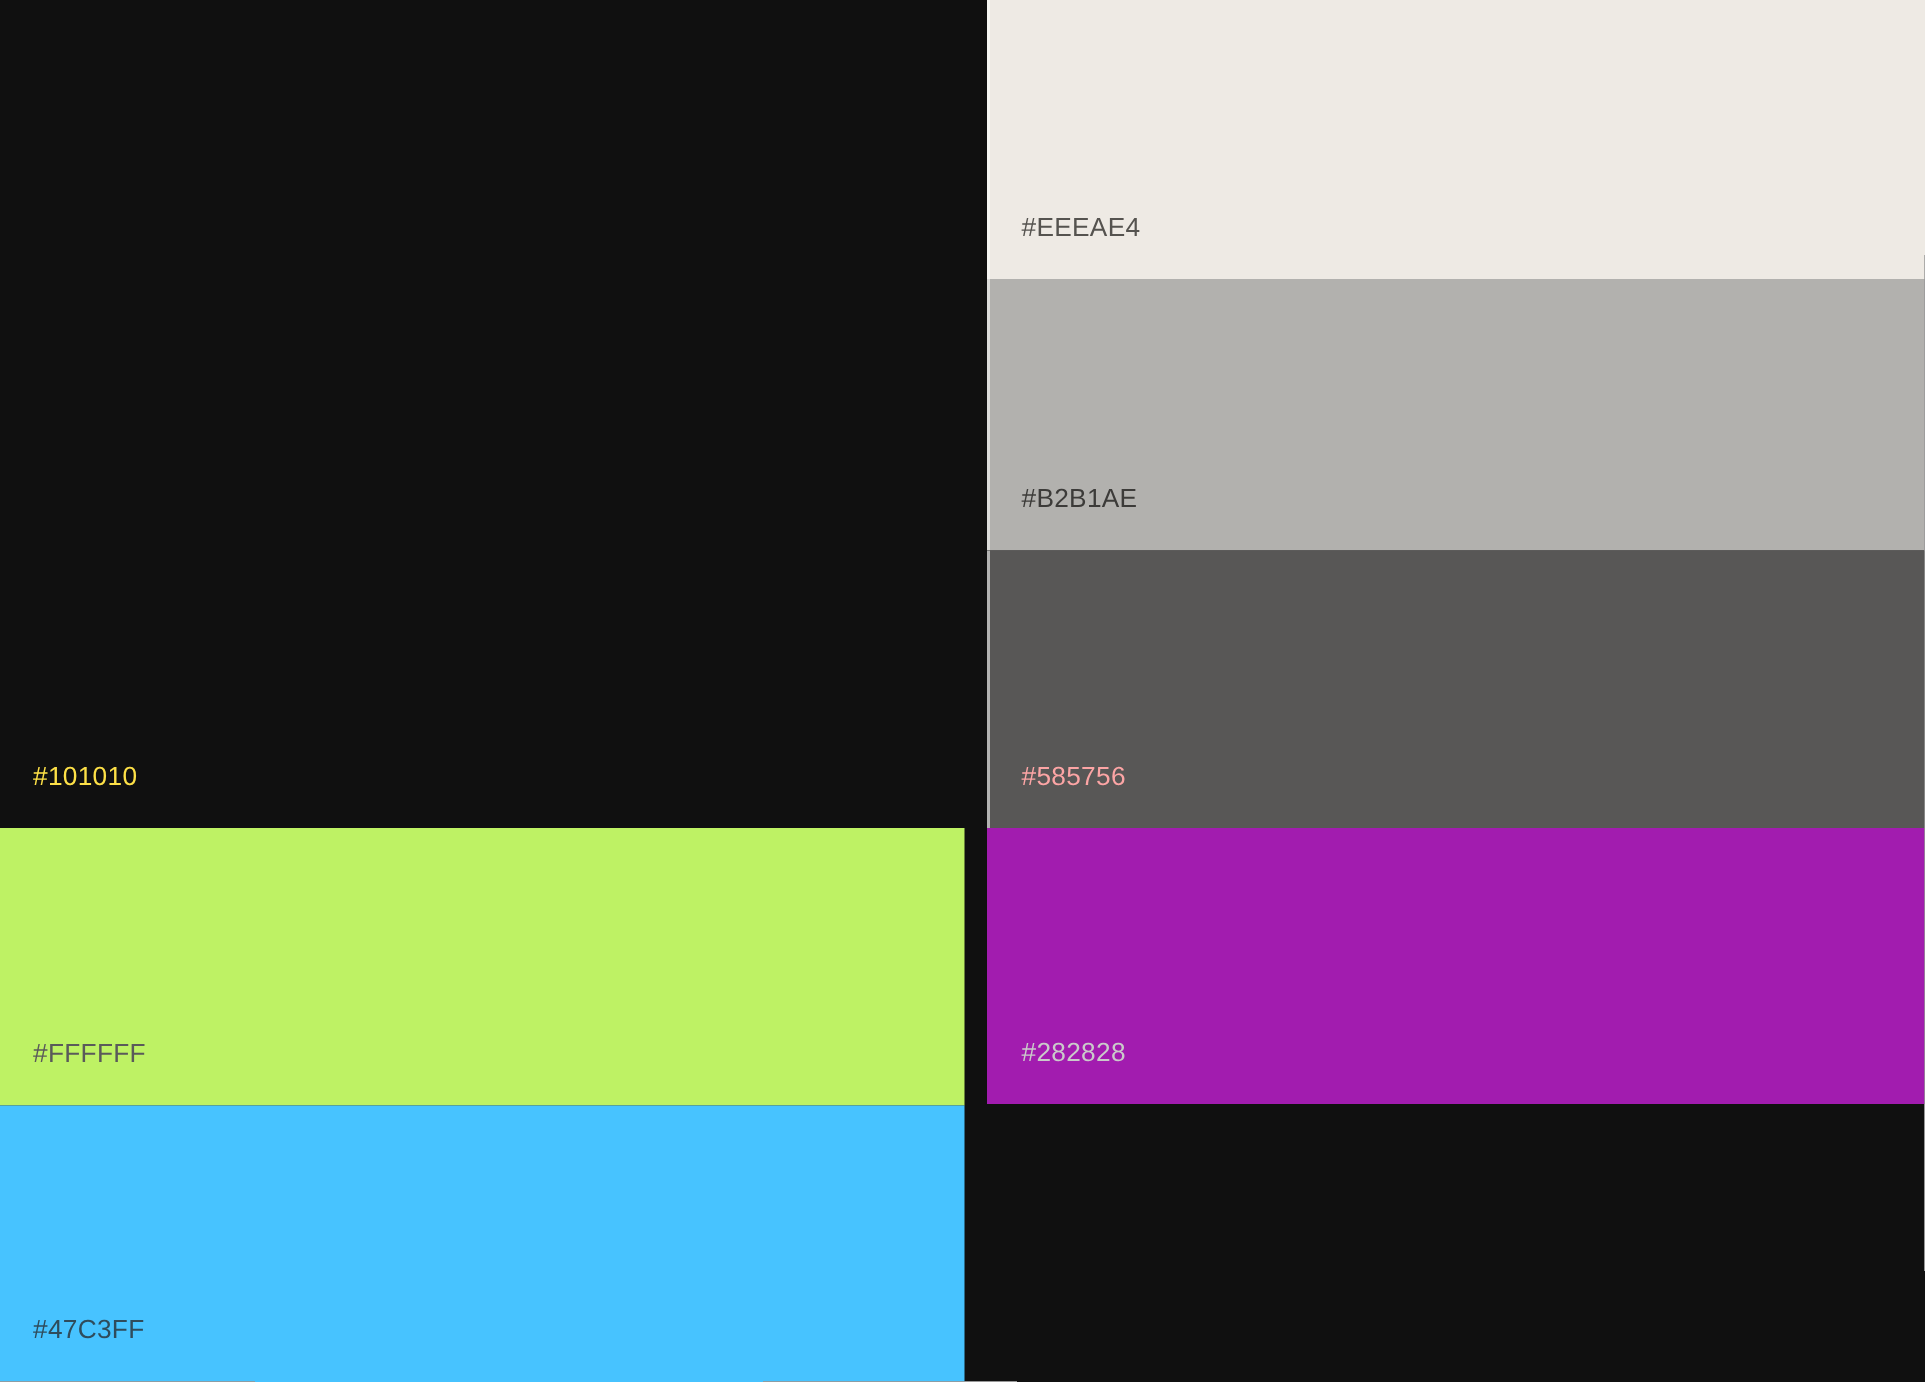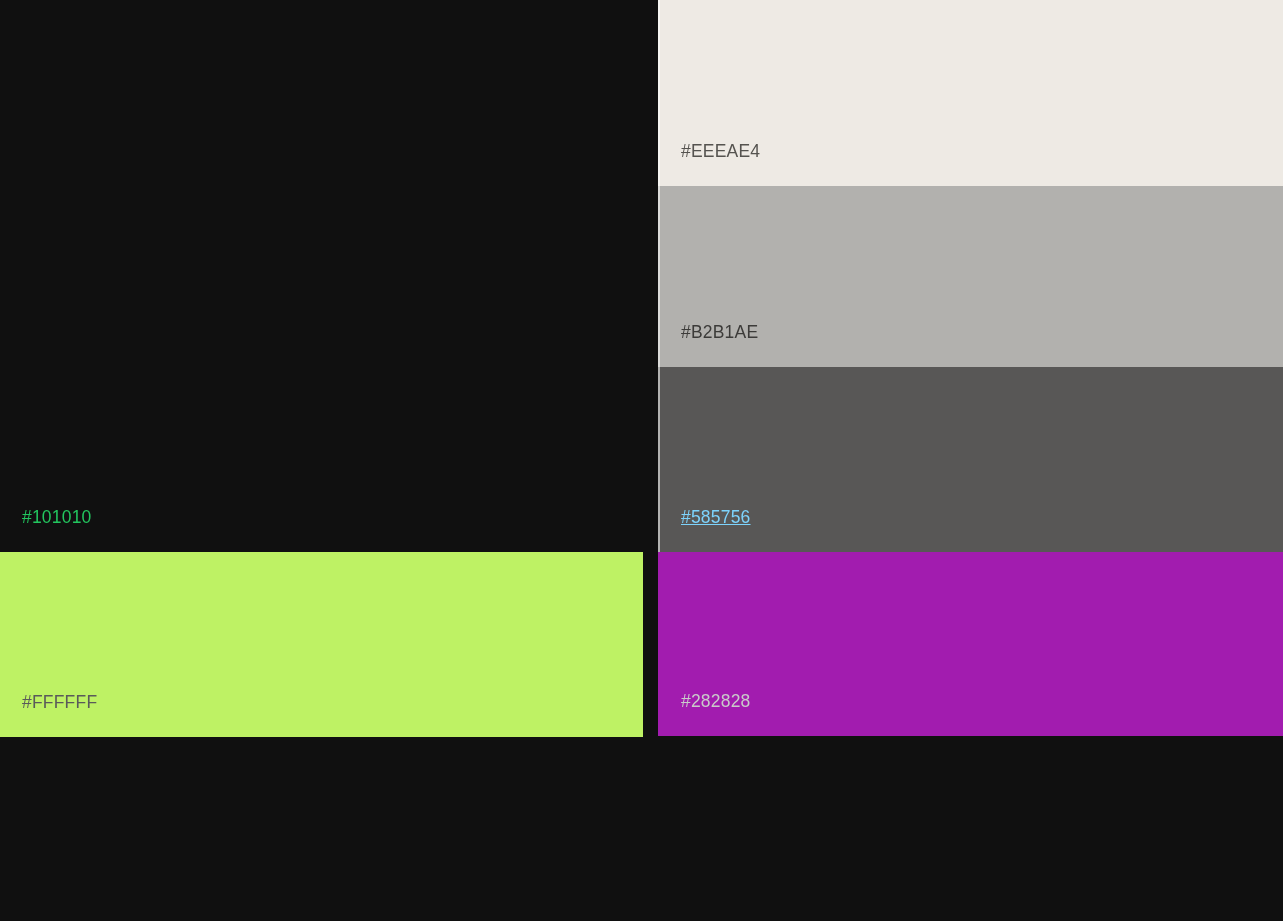--- a/index.html
+++ b/index.html
@@ -80,43 +80,46 @@
   }
 </style>
 </head>
 <body>
 
 <div class="palette">
 
   <div class="column column-left">
 
     <div class="swatch" id="sw-l0" style="background: rgb(16, 16, 16); height: 552px; flex: 0 0 552px;">
-      <span class="swatch-label" id="lb-l0" style="color: #22c55e; margin-top: 40px;">#101010</span>
+      <span class="swatch-label" id="lb-l0" style="color: #fde047; margin-top: 40px;">#101010</span>
     </div>
 
     <div class="swatch" id="sw-l1" style="background: #bef264; height: 185px; flex: 0 0 185px;">
       <span class="swatch-label" id="lb-l1" style="color: rgb(90, 90, 90);">#FFFFFF</span>
     </div>
 
+    <div class="swatch" id="sw-l2" style="background: rgb(71, 195, 255); height: 184px; flex: 0 0 184px;">
+      <span class="swatch-label" id="lb-l2" style="color: rgb(47, 76, 92);">#47C3FF</span>
+    </div>
 
   </div>
 
   <div class="column column-right">
 
     <div class="swatch" id="sw-r0" style="background: rgb(238, 234, 228); height: 186px; flex: 0 0 186px;">
       <span class="swatch-label" id="lb-r0" style="color: rgb(85, 83, 79);">#EEEAE4</span>
     </div>
 
 
     <div class="swatch" id="sw-r2" style="background: rgb(178, 177, 174); height: 181px; flex: 0 0 181px;">
       <span class="swatch-label" id="lb-r2" style="color: rgb(60, 59, 57); margin-top: 28px;">#B2B1AE</span>
     </div>
 
     <div class="swatch" id="sw-r3" style="background: rgb(88, 87, 86); height: 185px; flex: 0 0 185px;">
-      <span class="swatch-label" id="lb-r3" style="color: #7dd3fc; text-decoration: underline;">#585756</span>
+      <span class="swatch-label" id="lb-r3" style="color: #fca5a5;">#585756</span>
     </div>
 
     <div class="swatch no-rule" id="sw-r4" style="background: #a21caf; height: 184px; flex: 0 0 184px;">
       <span class="swatch-label" id="lb-r4" style="color: rgb(202, 202, 202);">#282828</span>
     </div>
 
   </div>
 
 </div>
 

